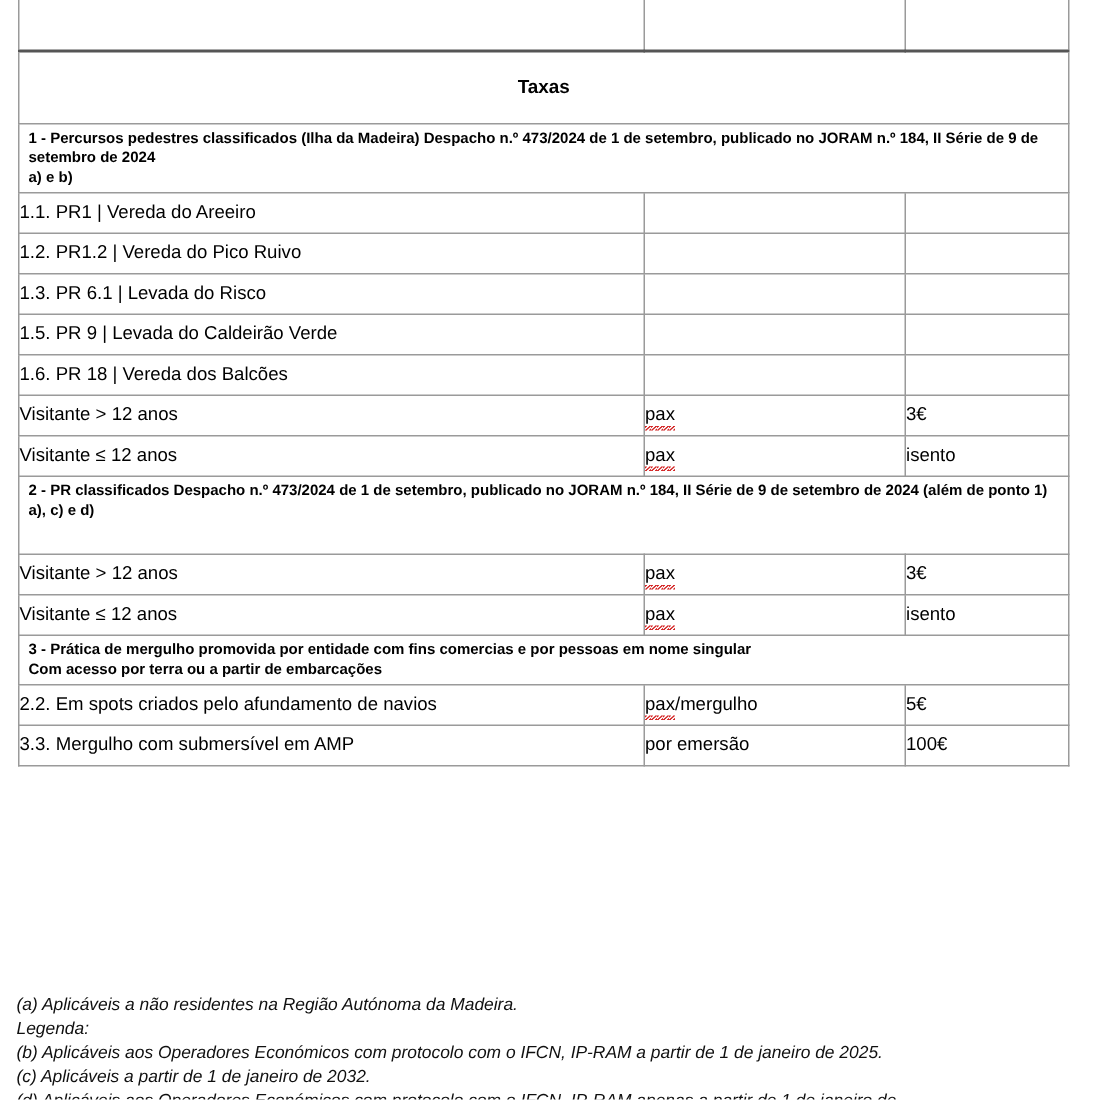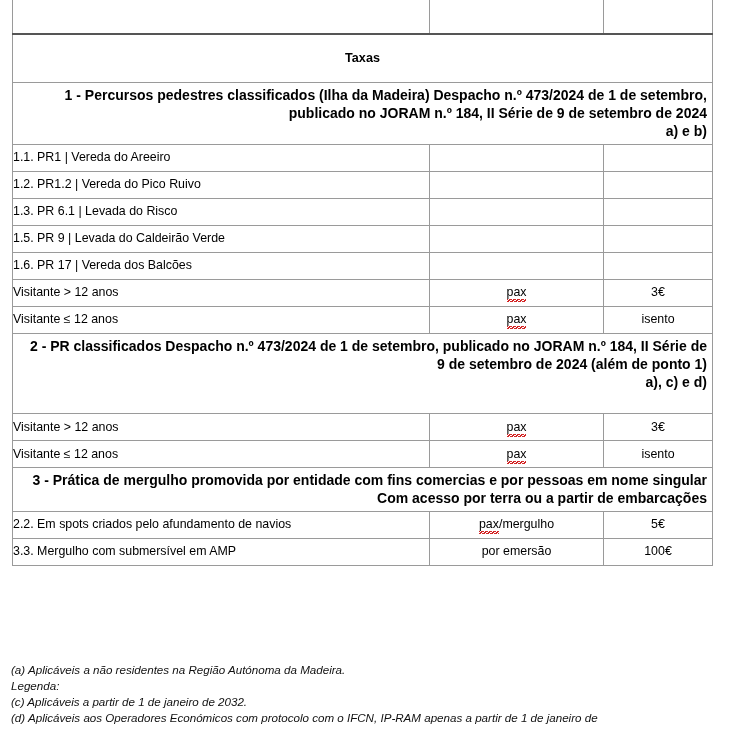--- a/index.html
+++ b/index.html
@@ -65,41 +65,41 @@
     height: 47px;
     text-align: center;
     font-weight: bold;
     font-size: 12.6px;
     border-top: 2px solid #555555;
   }
 
   
   .section-row td {
     font-weight: bold;
-    text-align: right;
+    text-align: left;
     padding: 3px 5px 3px 6px;
-    font-size: 14px;
+    font-size: 10px;
     line-height: 1.30;
   }
   .section-row.tall td { padding-bottom: 22px; }
 
   
   .item-row td {
     height: 26px;
   }
   .cell-left {
     text-align: left;
     padding: 0 6px;
   }
   .cell-right {
     text-align: left;
     padding: 0 8px 0 6px;
   }
   .cell-center {
-    text-align: center;
+    text-align: left;
     padding: 0 4px;
   }
 
   
   .spell {
     position: relative;
     display: inline-block;
   }
   .spell::after {
     content: "";
@@ -175,21 +175,21 @@
           <td class="cell-left">1.3. PR 6.1 | Levada do Risco</td>
           <td class="cell-center"></td>
           <td class="cell-center"></td>
         </tr>
         <tr class="item-row">
           <td class="cell-left">1.5. PR 9 | Levada do Caldeirão Verde</td>
           <td class="cell-center"></td>
           <td class="cell-center"></td>
         </tr>
         <tr class="item-row">
-          <td class="cell-left">1.6. PR 17 | Vereda dos Balcões</td>
+          <td class="cell-left">1.6. PR 18 | Vereda dos Balcões</td>
           <td class="cell-center"></td>
           <td class="cell-center"></td>
         </tr>
         <tr class="item-row">
           <td class="cell-right">Visitante &gt; 12 anos</td>
           <td class="cell-center"><span class="spell-wrap"><span class="spell">pax</span></span></td>
           <td class="cell-center">3€</td>
         </tr>
         <tr class="item-row">
           <td class="cell-right">Visitante ≤ 12 anos</td>
@@ -221,17 +221,18 @@
           <td class="cell-left">3.3. Mergulho com submersível em AMP</td>
           <td class="cell-center">por emersão</td>
           <td class="cell-center">100€</td>
         </tr>
       </tbody>
   </table>
 
   <div class="legend">
     <div>(a) Aplicáveis a não residentes na Região Autónoma da Madeira.</div>
     <div>Legenda:</div>
+    <div>(b) Aplicáveis aos Operadores Económicos com protocolo com o IFCN, IP-RAM a partir de 1 de janeiro de 2025.</div>
     <div>(c) Aplicáveis a partir de 1 de janeiro de 2032.</div>
     <div>(d) Aplicáveis aos Operadores Económicos com protocolo com o IFCN, IP-RAM apenas a partir de 1 de janeiro de</div>
   </div>
 
 </div>
 
 </body></html>

